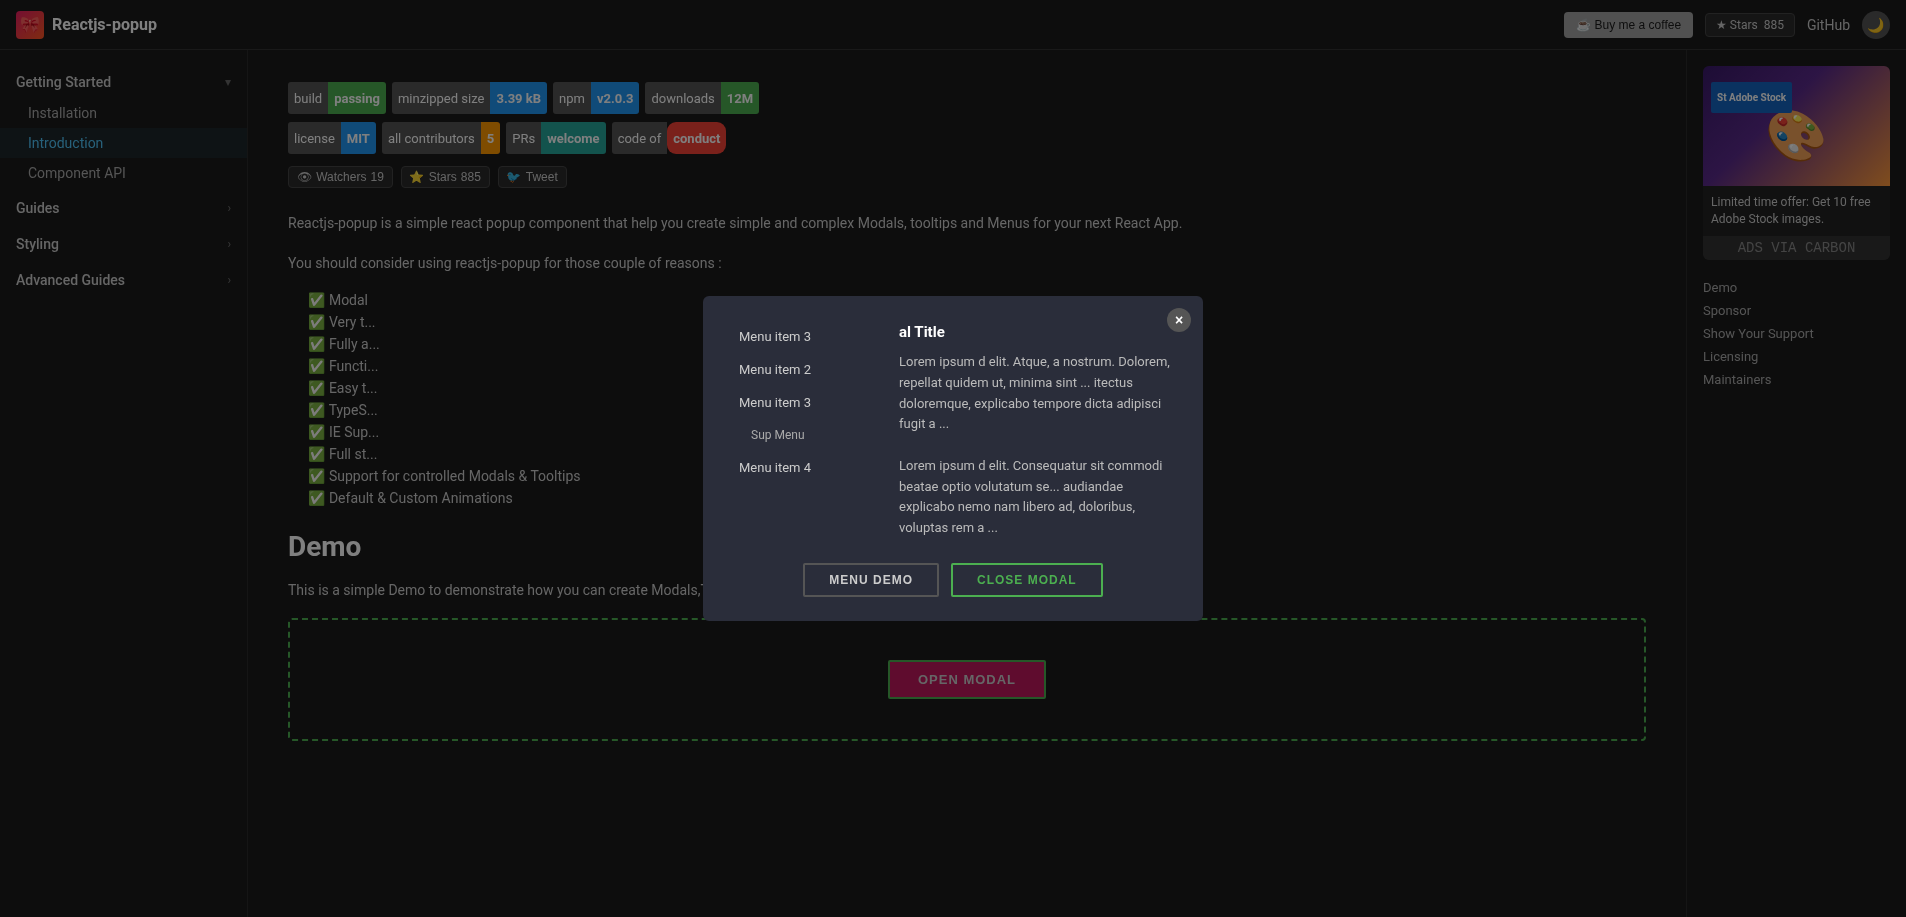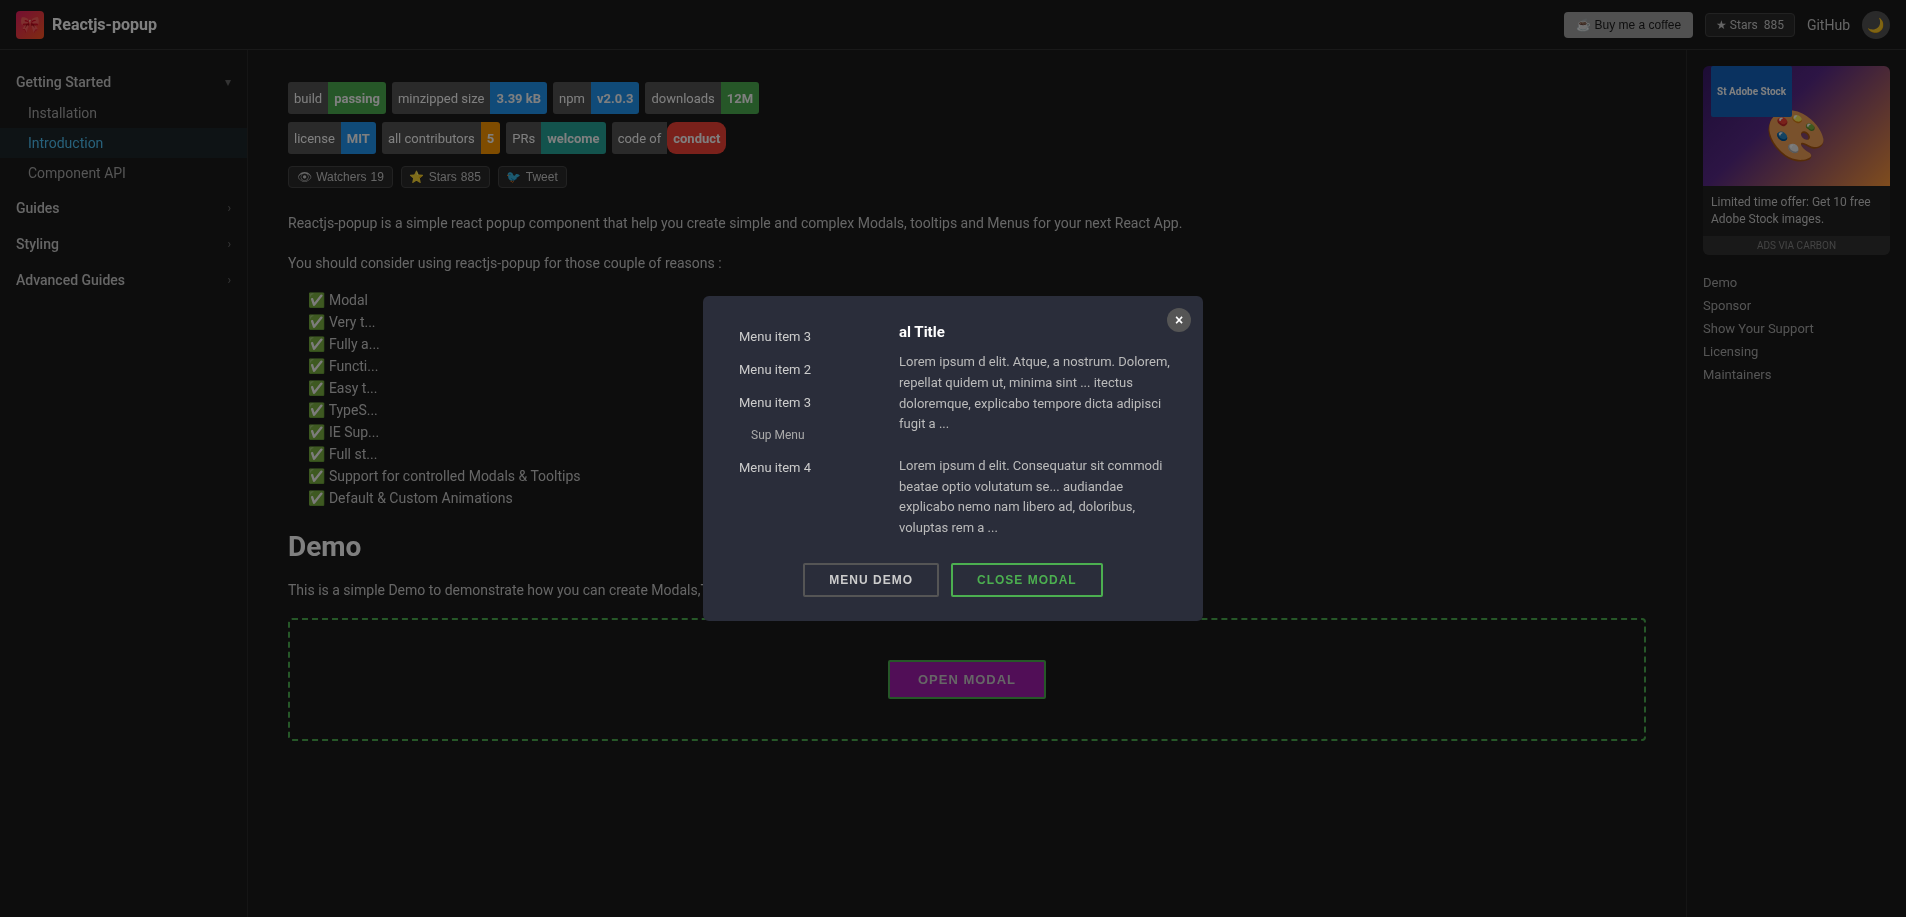--- a/index.html
+++ b/index.html
@@ -239,21 +239,21 @@
     .demo-box {
       border: 2px dashed #4caf50;
       border-radius: 4px;
       padding: 40px;
       display: flex;
       align-items: center;
       justify-content: center;
       margin-top: 8px;
     }
     .open-modal-btn {
-      background: #a21caf;
+      background: #be185d;
       border: 2px solid #4caf50;
       color: #ccc;
       padding: 10px 28px;
       font-size: 13px;
       font-weight: bold;
       letter-spacing: 1px;
       cursor: pointer;
       border-radius: 2px;
     }
 
@@ -276,44 +276,45 @@
       height: 120px;
       background: linear-gradient(135deg, #3a1a6a 0%, #5a2a8a 40%, #ff9a3c 100%);
       display: flex;
       align-items: center;
       justify-content: center;
       font-size: 40px;
       position: relative;
     }
     .ad-logo {
       position: absolute;
-      top: 0;
+      top: 16px;
       left: 8px;
       background: #1565c0;
       color: #fff;
       font-size: 10px;
       font-weight: bold;
-      padding: 20px 6px;
+      padding: 10px 6px;
       border-radius: 2px;
       display: flex;
       align-items: center;
       gap: 3px;
     }
     .ad-text {
       padding: 8px;
       font-size: 12px;
       color: #ccc;
       line-height: 1.4;
     }
     .ads-via {
       background: #333;
       padding: 4px 8px;
-      font-size: 10px;
+      font-size: 14px;
       color: #888;
       text-align: center;
+      font-family: Liberation Mono, monospace;
     }
     .toc-links {
       margin-top: 8px;
     }
     .toc-link {
       display: block;
       color: #aaa;
       font-size: 13px;
       padding: 4px 0;
       cursor: pointer;

